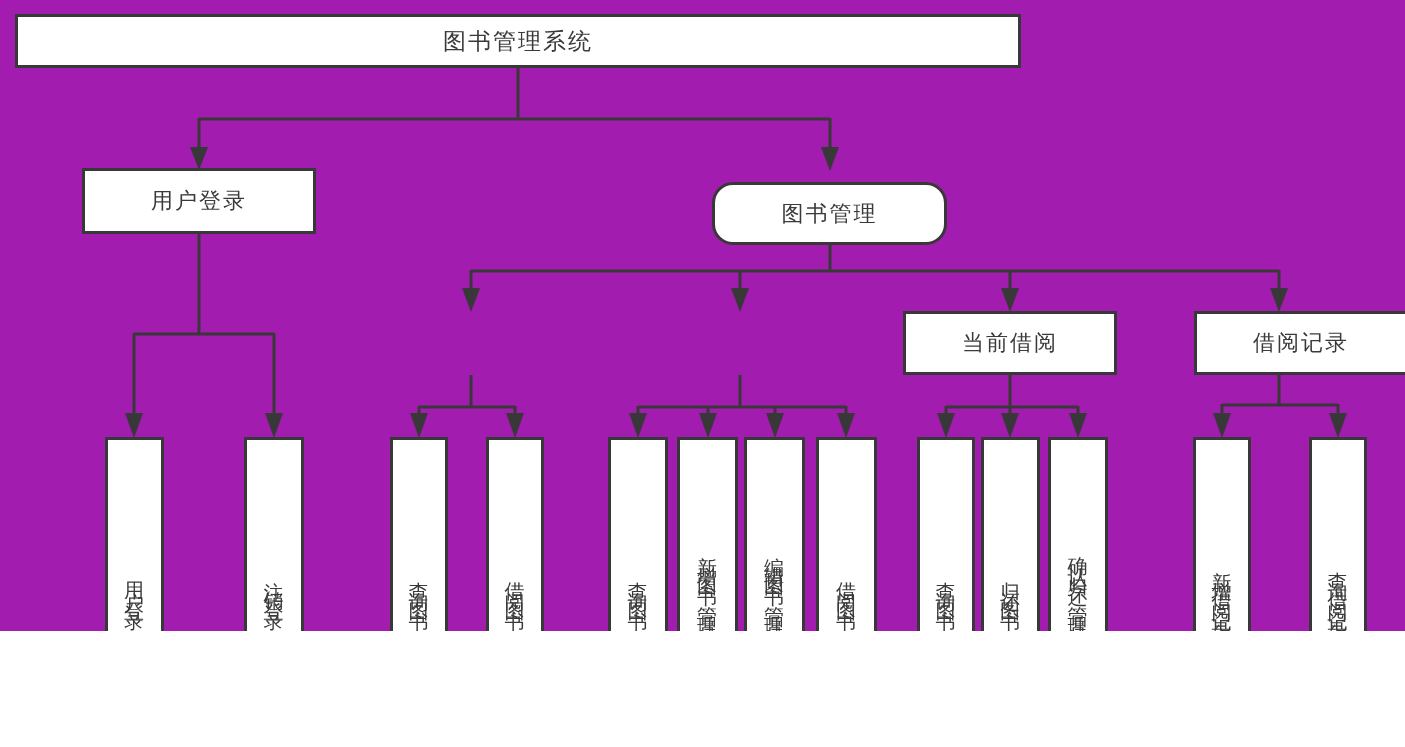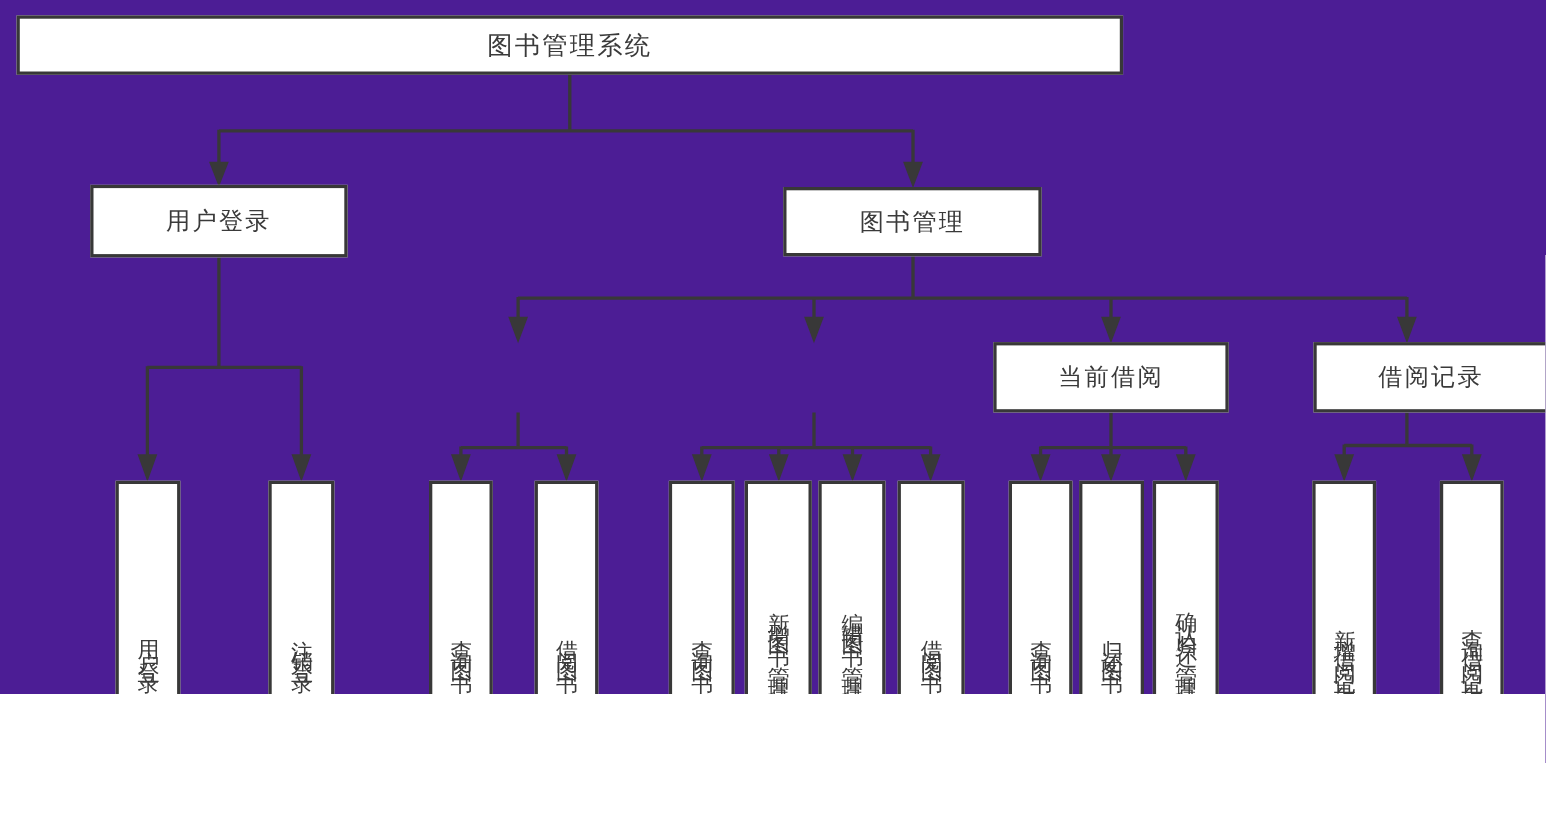--- a/index.html
+++ b/index.html
@@ -1,19 +1,19 @@
 <!DOCTYPE html>
 <html><head>
 <meta charset="utf-8">
 <style>
   html,body{margin:0;padding:0;background:#ffffff;}
   #canvas{
     position:relative;
     width:1405px;height:631px;
-    background:#4c1d95;
+    background:#a21caf;
     font-family:"Liberation Sans","DejaVu Sans",sans-serif;
     overflow:hidden;
   }
   #connectors{position:absolute;left:0;top:0;width:1405px;height:747px;}
   .box{
     position:absolute;
     box-sizing:border-box;
     border:3px solid #383838;
     background:#ffffff;
     display:flex;
@@ -87,21 +87,21 @@
     </g>
   </svg>
 
   <div class="box h-box root-box" style="left:15px;top:14px;width:1006px;height:54px;">
     <span>图书管理系统</span>
   </div>
 
   <div class="box h-box" style="left:82px;top:168px;width:234px;height:66px;">
     <span>用户登录</span>
   </div>
-  <div class="box h-box" style="left:712px;top:170px;width:235px;height:63px;">
+  <div class="box h-box" style="left:712px;top:182px;width:235px;height:63px;border-radius:21px;">
     <span>图书管理</span>
   </div>
 
   <div class="box h-box" style="left:903px;top:311px;width:214px;height:64px;">
     <span>当前借阅</span>
   </div>
   <div class="box h-box" style="left:1172px;top:311px;width:214px;height:64px;margin-left:22px;">
     <span>借阅记录</span>
   </div>
 

